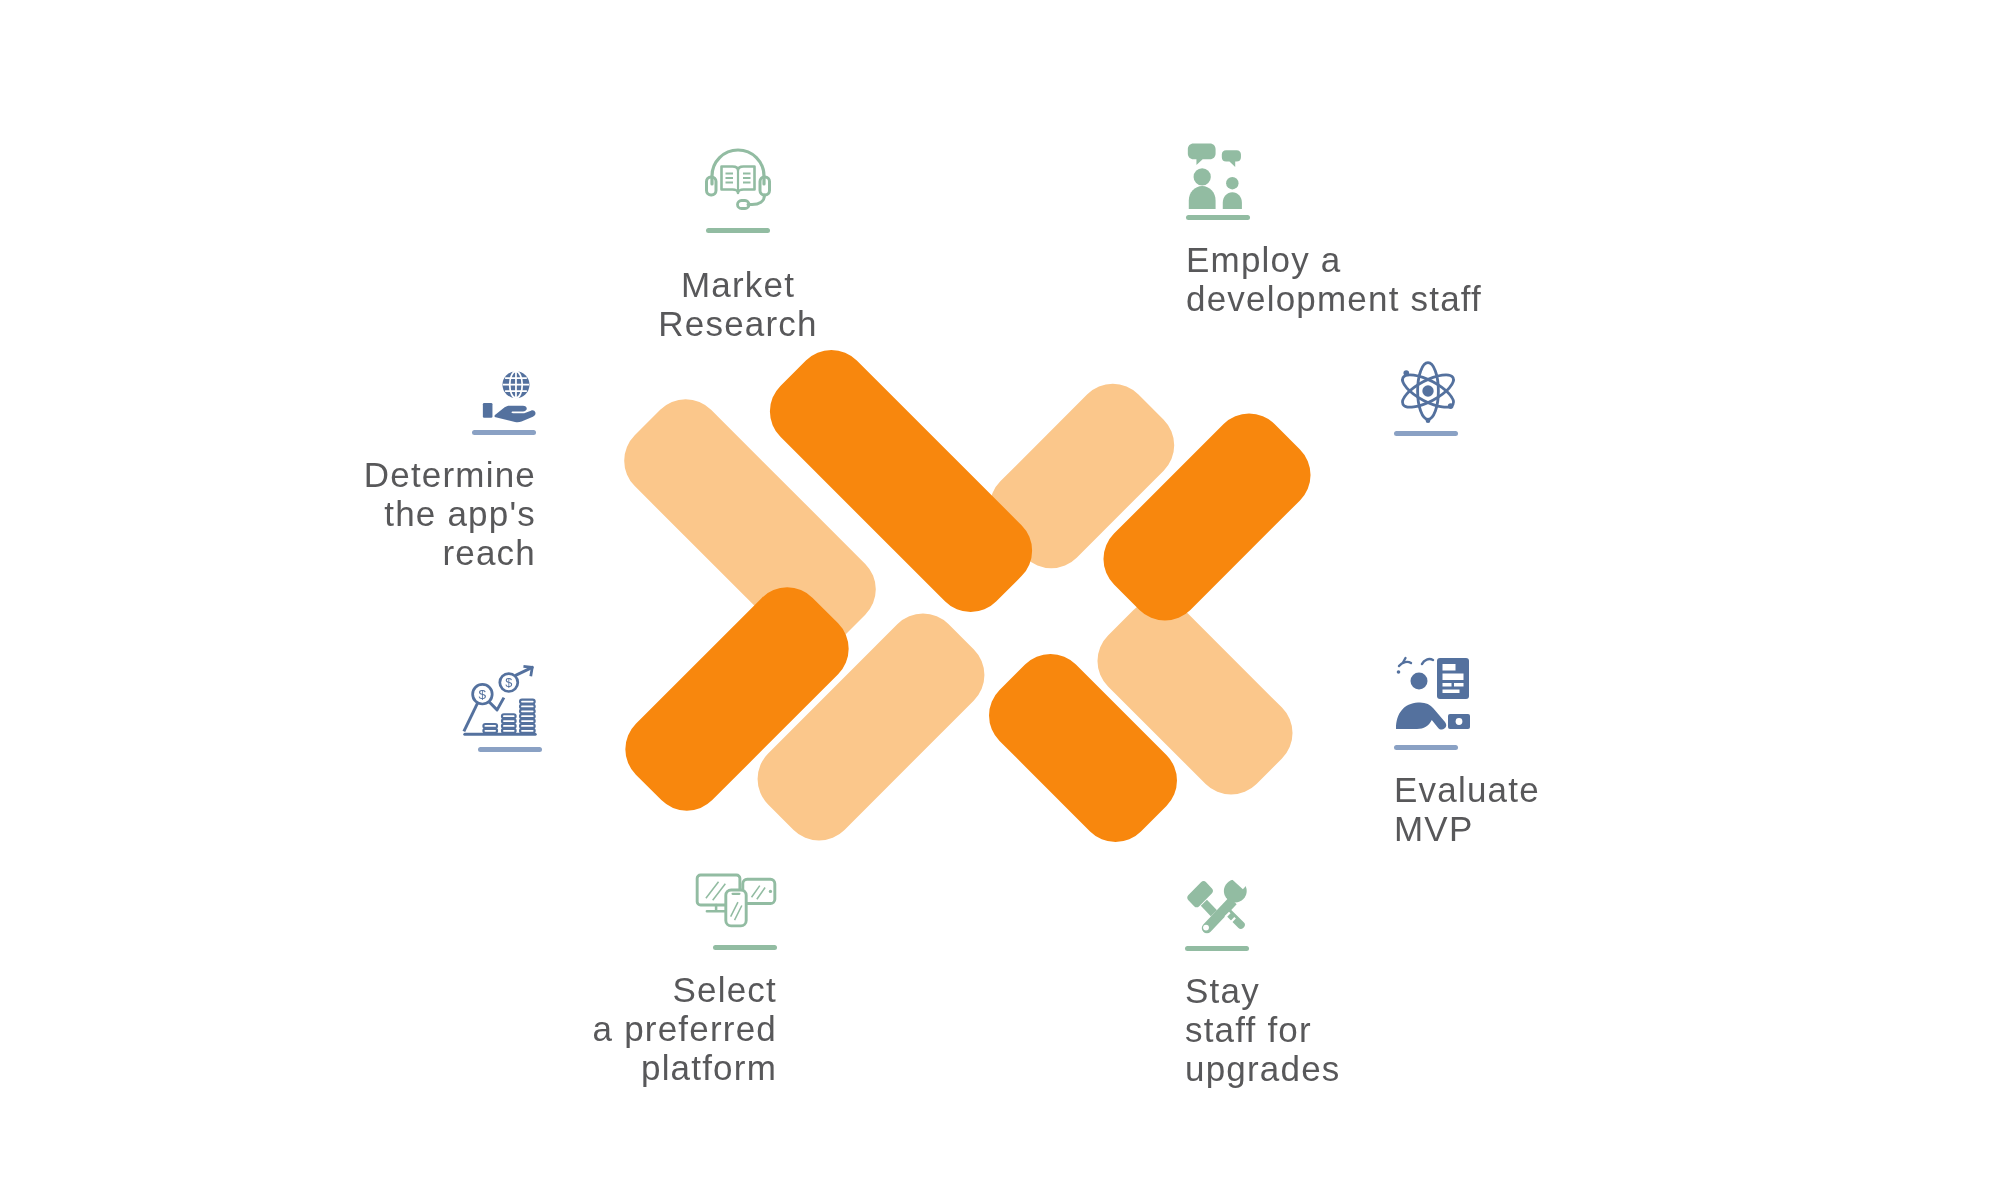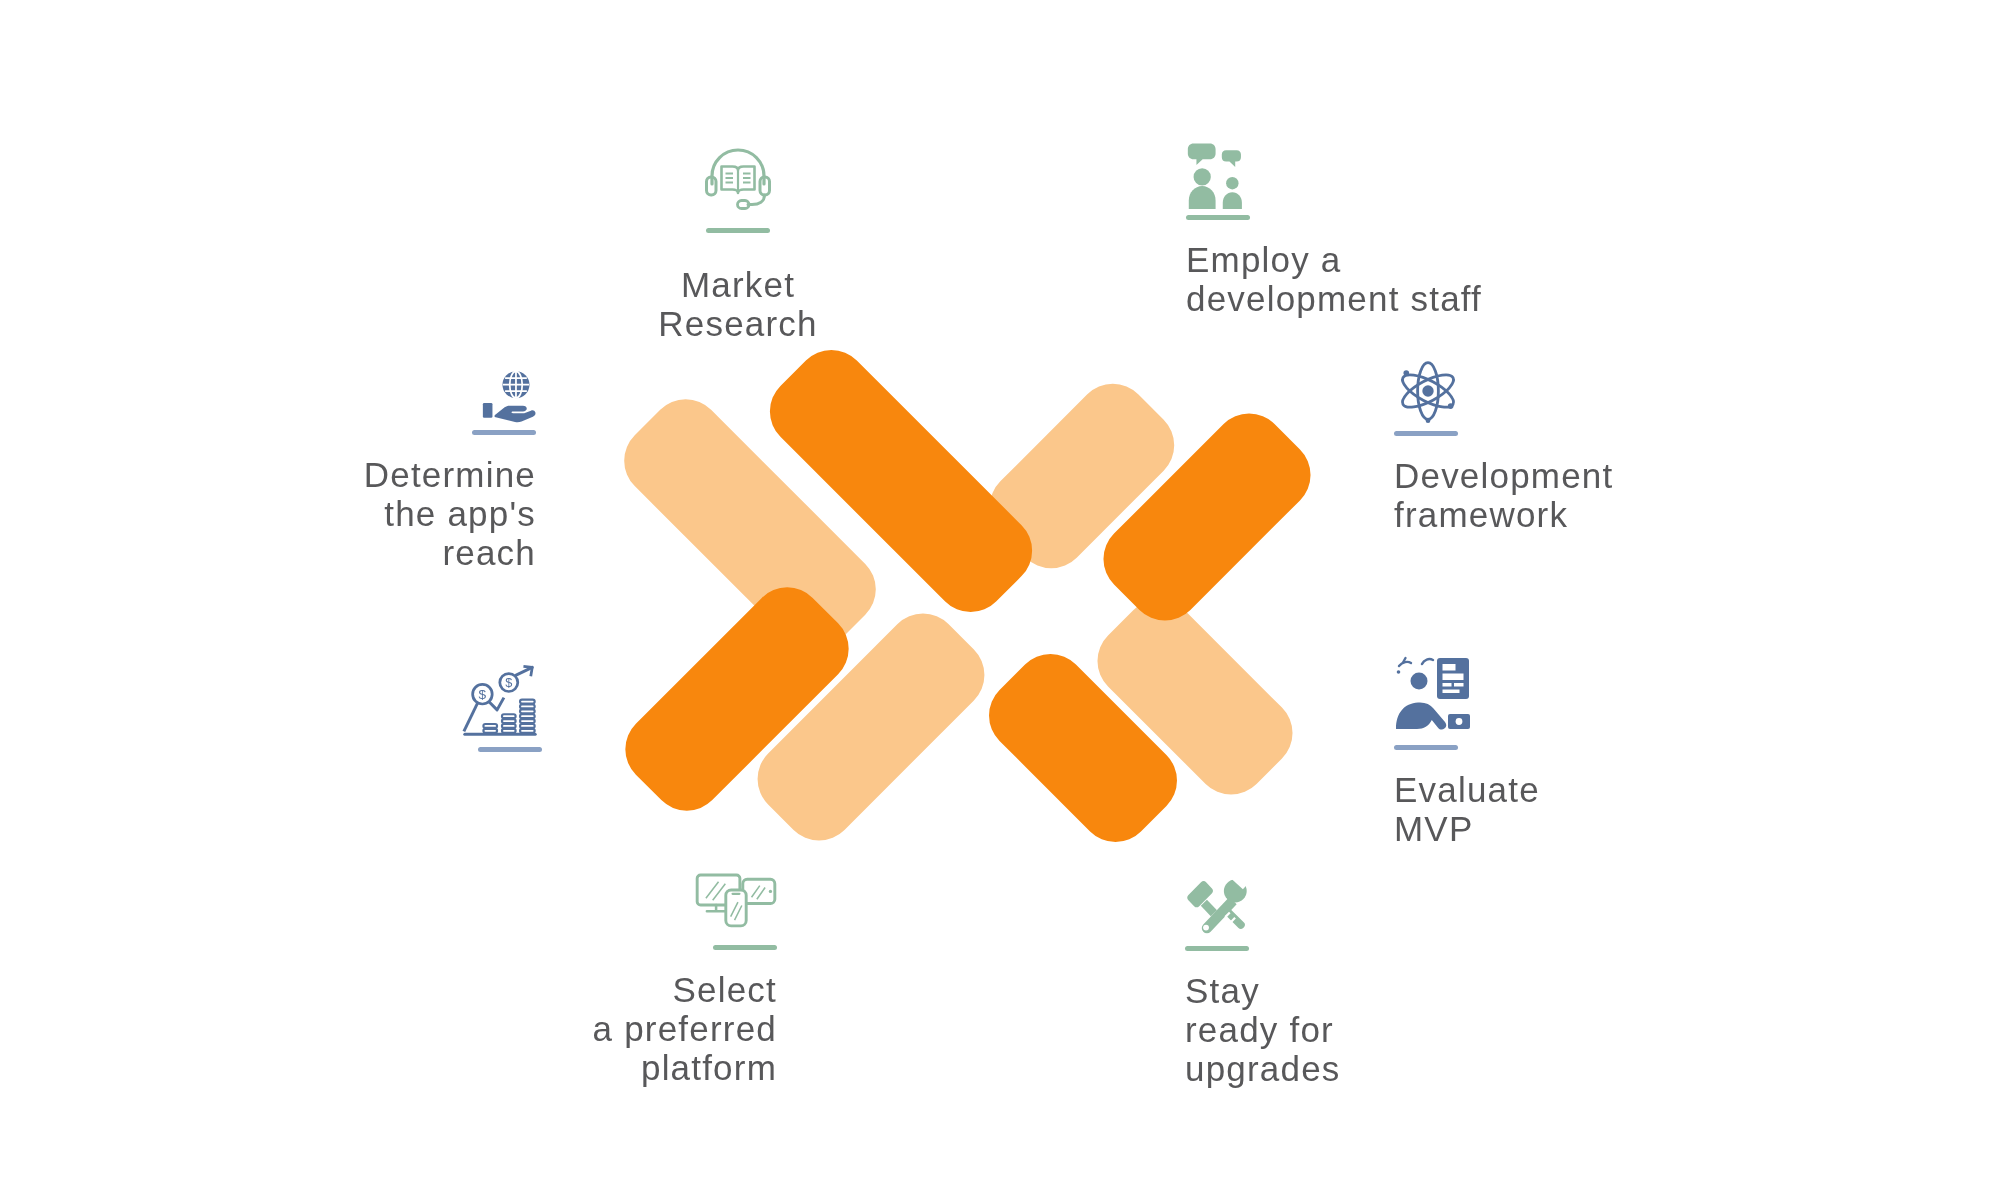--- a/index.html
+++ b/index.html
@@ -113,22 +113,20 @@
     <svg class="icon-blue" width="68" height="70" viewBox="0 0 72 70" fill="none">
       <ellipse cx="36" cy="35" rx="30" ry="11" stroke="currentColor" stroke-width="3" transform="rotate(-28 36 35)"></ellipse>
       <ellipse cx="36" cy="35" rx="30" ry="11" stroke="currentColor" stroke-width="3" transform="rotate(28 36 35)"></ellipse>
       <ellipse cx="36" cy="35" rx="30" ry="11" stroke="currentColor" stroke-width="3" transform="rotate(90 36 35)"></ellipse>
       <circle cx="36" cy="35" r="6" fill="currentColor"></circle>
       <circle cx="13" cy="16" r="3" fill="currentColor"></circle>
       <circle cx="60" cy="51" r="3" fill="currentColor"></circle>
       <circle cx="36" cy="66.5" r="2.5" fill="currentColor"></circle>
     </svg>
     <div class="underline u-blue" style="margin-top:5px;"></div>
-    <div class="label">Development
-framework</div>
   </div>
 
   <div class="item g5 align-end">
     <svg class="icon-blue" width="84" height="82" viewBox="0 0 86 82" fill="none">
       <path d="M7 72h72" stroke="currentColor" stroke-width="3.2" stroke-linecap="round"></path>
       <g stroke="currentColor" stroke-width="2.2">
         <rect x="26" y="61.5" width="14" height="4" rx="2"></rect>
           <rect x="26" y="66.5" width="14" height="4" rx="2"></rect>
         <rect x="45" y="51.5" width="14" height="4" rx="2"></rect>
           <rect x="45" y="56.5" width="14" height="4" rx="2"></rect>
@@ -199,17 +197,17 @@
       <path d="M24 24.5l11 11.5-6.8 6.6L17.3 31z"></path>
       <circle cx="55" cy="15" r="12.5"></circle>
       <rect x="54" y="-6" width="17" height="15" fill="#fff" transform="rotate(42 62 1)"></rect>
       <path d="M48.5 21.5l8 8L28 59.5a5.6 5.6 0 0 1-8-8z"></path>
       <circle cx="23" cy="55" r="3.2" fill="#fff"></circle>
       <path d="M40.5 37.5l6-6 18 18c1.5 1.5 1.5 3.6 0 5.1l-.9.9c-1.5 1.5-3.6 1.5-5.1 0z"></path>
       <path d="M49 38.5l-5 5M54.8 44.3l-5 5" stroke="#fff" stroke-width="2.4"></path>
     </svg>
     <div class="underline u-green"></div>
     <div class="label">Stay
-ready for
+staff for
 upgrades</div>
   </div>
 
 </div>
 
 </body></html>

